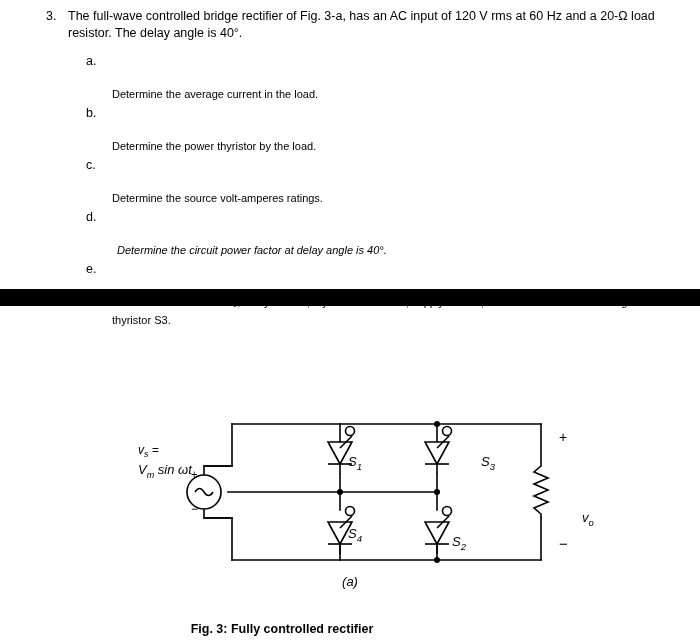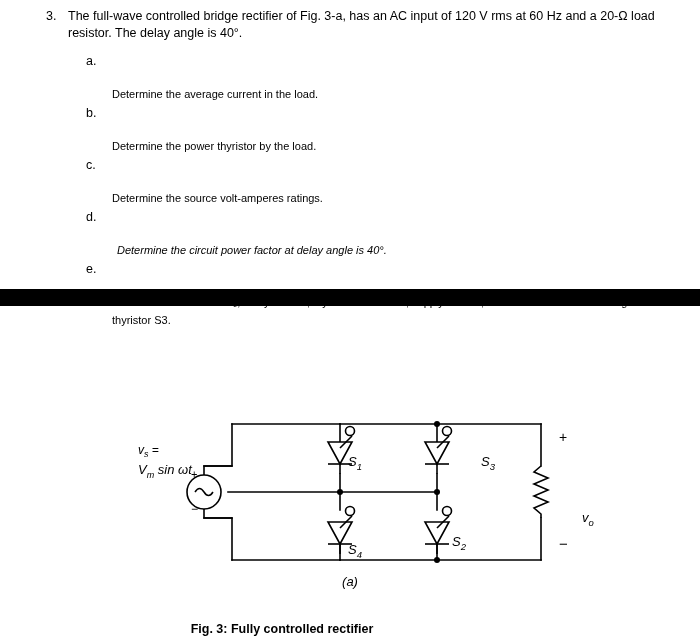--- a/index.html
+++ b/index.html
@@ -125,21 +125,21 @@
   .thy-label {
     position: absolute;
     font-size: 13px;
     font-style: italic;
   }
   .thy-label sub {
     font-size: 9.5px;
   }
   #lbl-s1 { left: 348px; top: 148px; }
   #lbl-s3 { left: 452px; top: 148px; margin-left: 29px; }
-  #lbl-s4 { left: 348px; top: 236px; }
+  #lbl-s4 { left: 348px; top: 220px; }
   #lbl-s2 { left: 452px; top: 228px; }
 
   .vo-label {
     position: absolute;
     left: 582px;
     top: 184px;
     font-size: 13px;
     font-style: italic;
     margin-top: 20px;
   }

